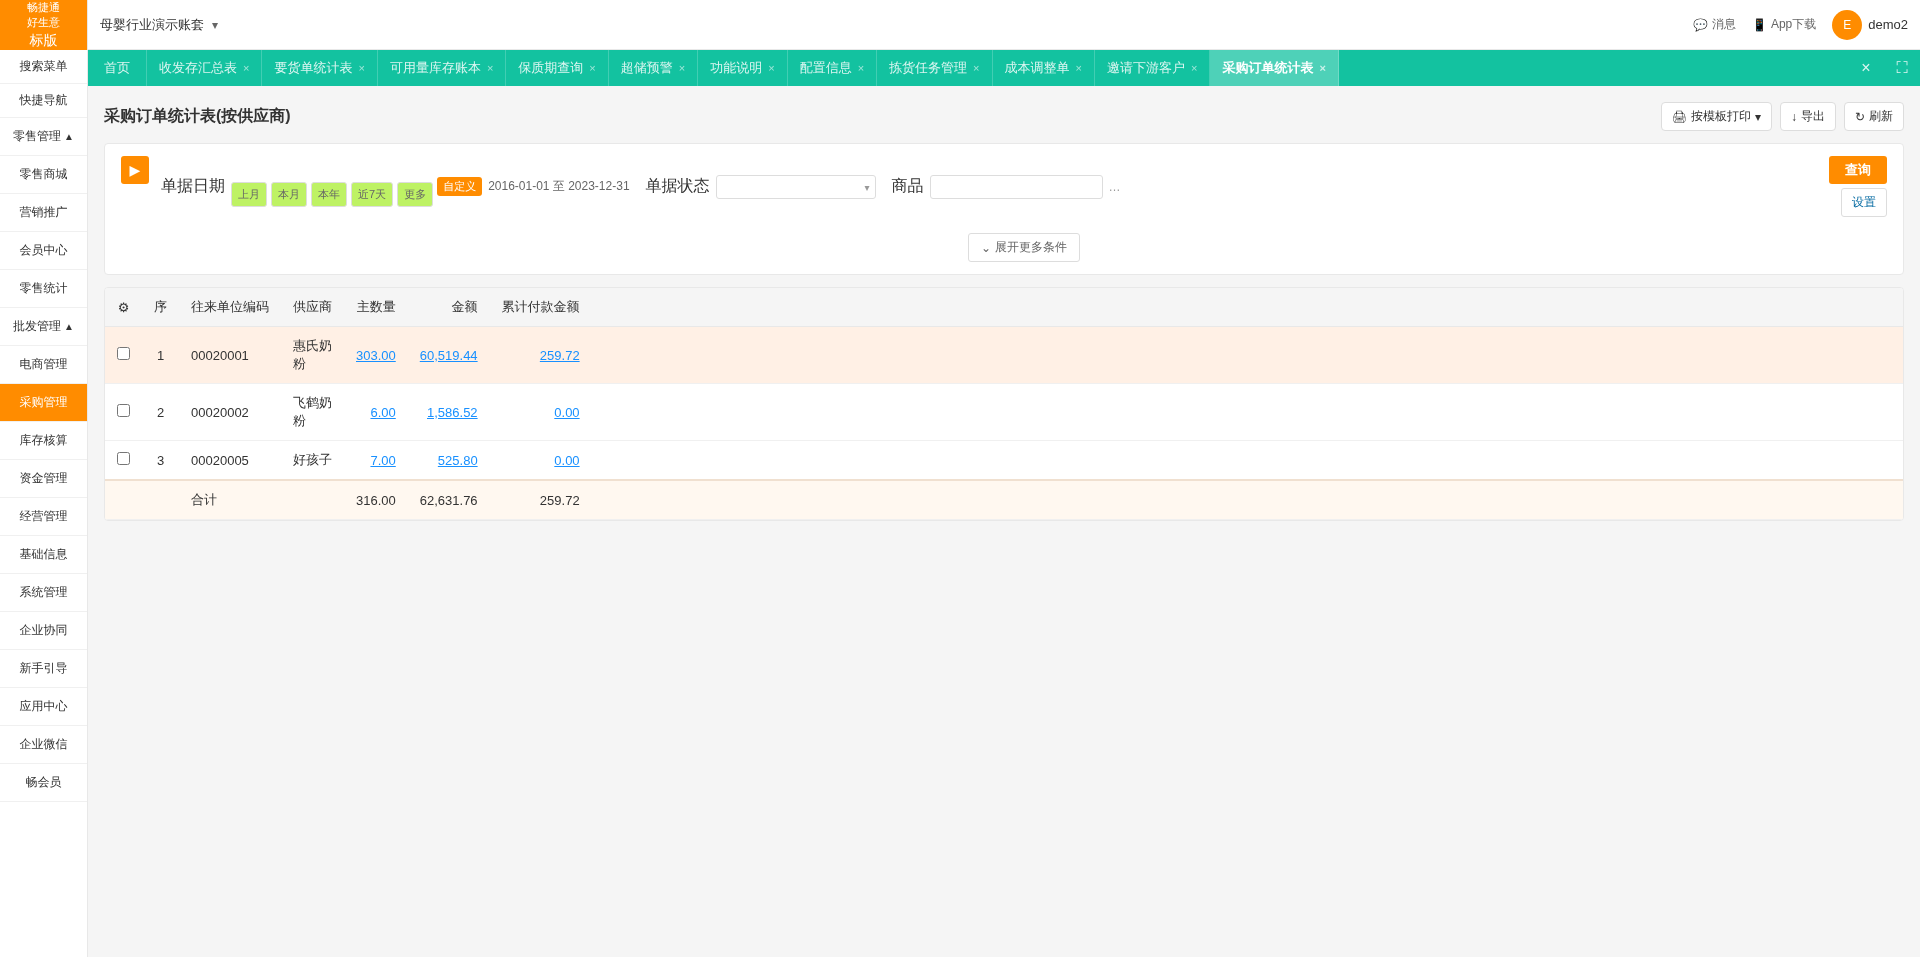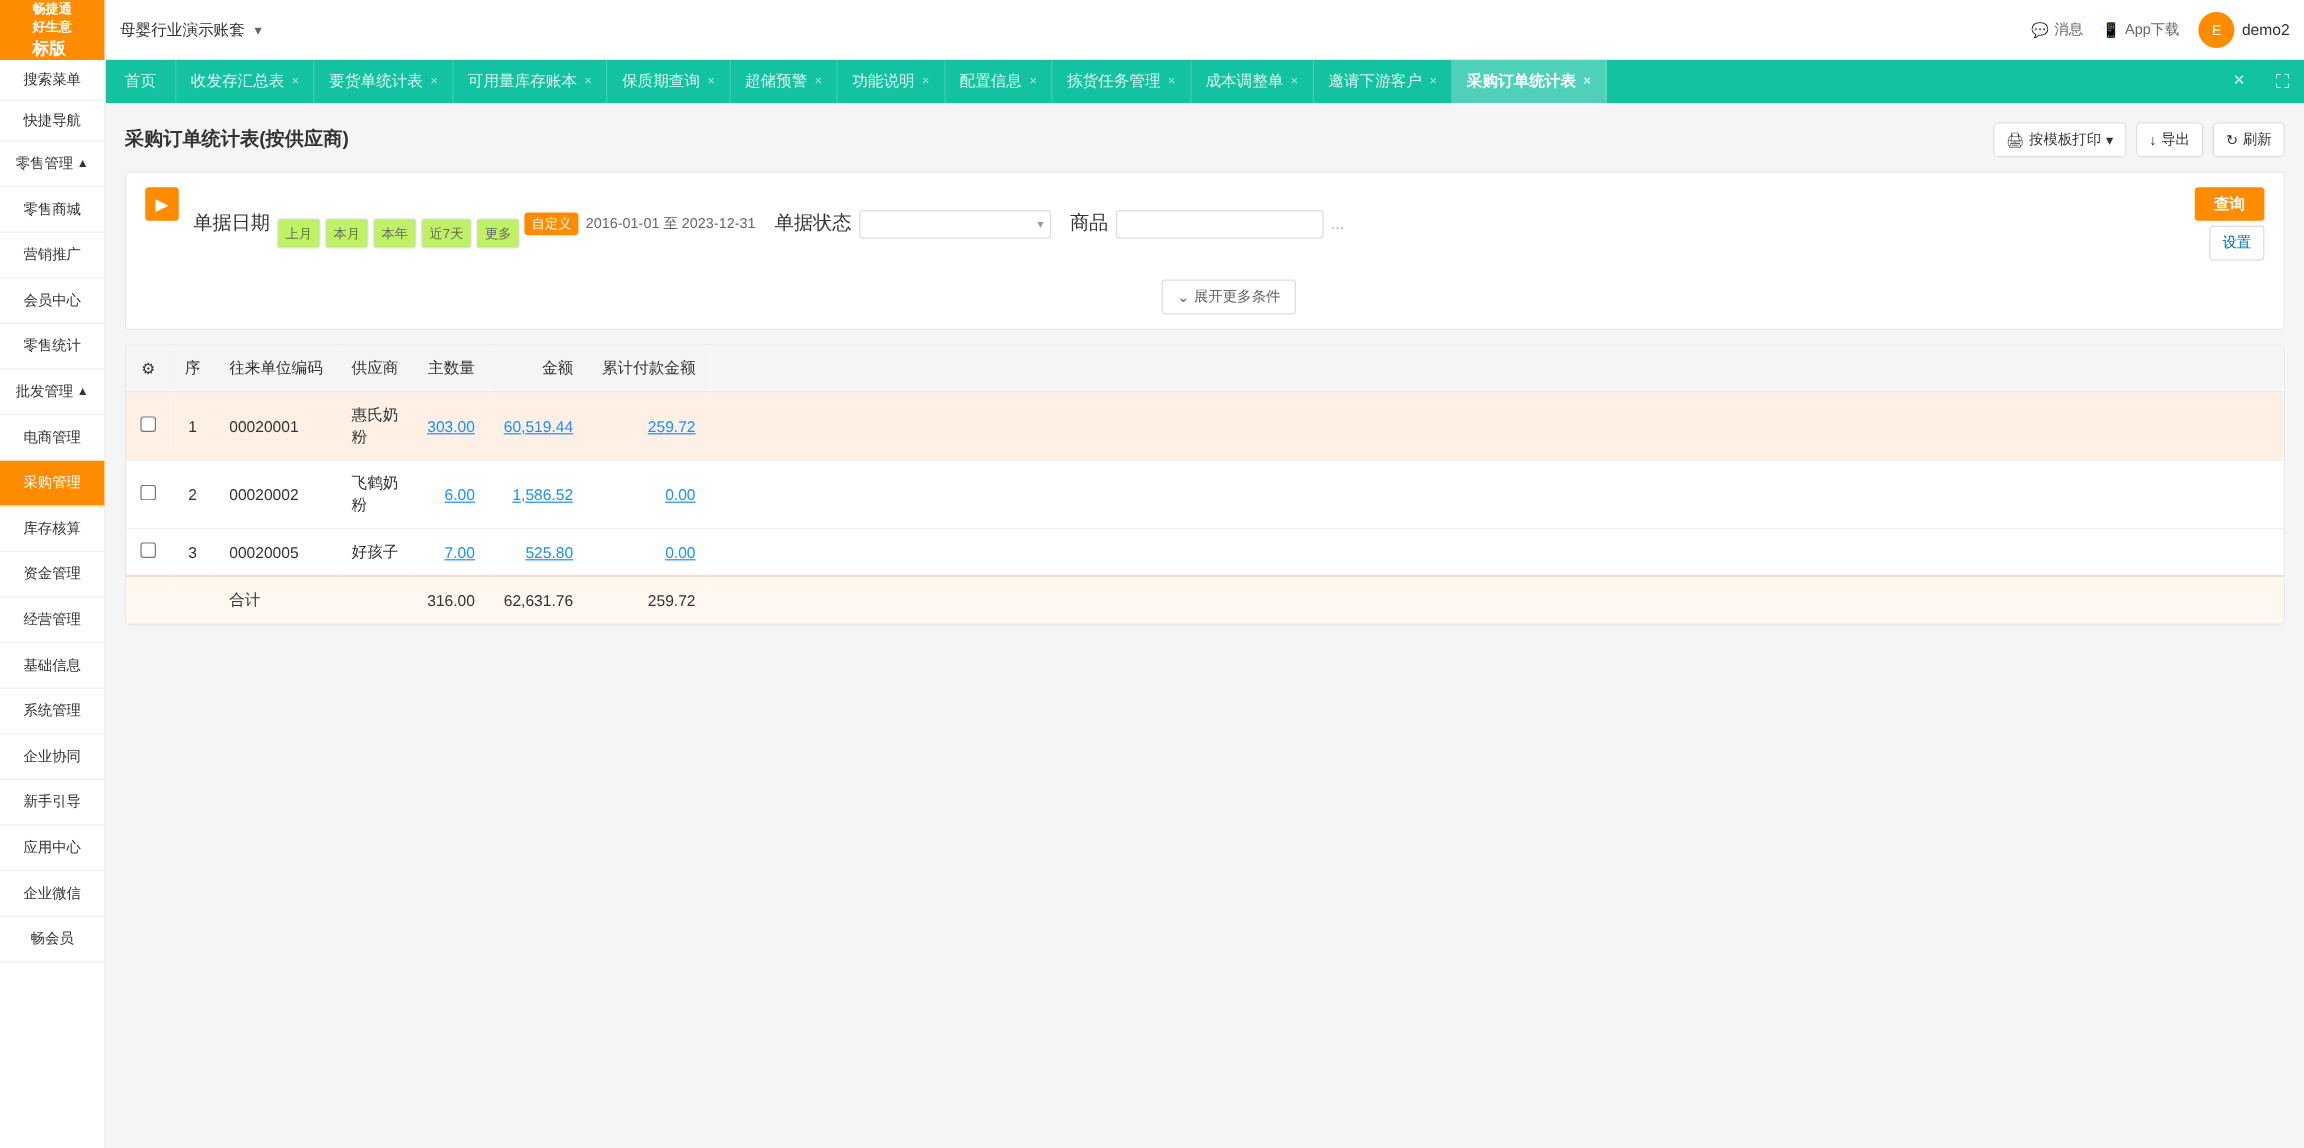--- a/index.html
+++ b/index.html
@@ -1,21 +1,21 @@
 <!DOCTYPE html>
 <html><head>
   <meta charset="utf-8">
   <style>
     * { margin: 0; padding: 0; box-sizing: border-box; }
     body { font-family: 'Microsoft YaHei', Arial, sans-serif; font-size: 13px; background: #f5f5f5; width: 1920px; height: 957px; overflow: hidden; display: flex; }
 
     
     .sidebar { width: 88px; background: #fff; border-right: 1px solid #e8e8e8; display: flex; flex-direction: column; flex-shrink: 0; }
     .sidebar-logo { background: #ff8c00; height: 50px; display: flex; align-items: center; justify-content: center; }
-    .sidebar-logo-text { color: #fff; font-size: 11px; font-weight: bold; }
+    .sidebar-logo-text { color: #fff; font-size: 11px; text-align: center; font-weight: normal; }
     .sidebar-search { padding: 8px 4px; font-size: 12px; color: #333; text-align: center; cursor: pointer; border-bottom: 1px solid #f0f0f0; }
     .sidebar-quicknav { padding: 8px 4px; font-size: 12px; color: #333; text-align: center; cursor: pointer; border-bottom: 1px solid #f0f0f0; }
     .sidebar-item { padding: 10px 4px; font-size: 12px; color: #333; text-align: center; cursor: pointer; border-bottom: 1px solid #f0f0f0; display: flex; align-items: center; justify-content: center; gap: 3px; }
     .sidebar-item.active { background: #ff8c00; color: #fff; }
     .sidebar-item .arrow { font-size: 10px; }
 
     
     .main { flex: 1; display: flex; flex-direction: column; overflow: hidden; }
 
     

